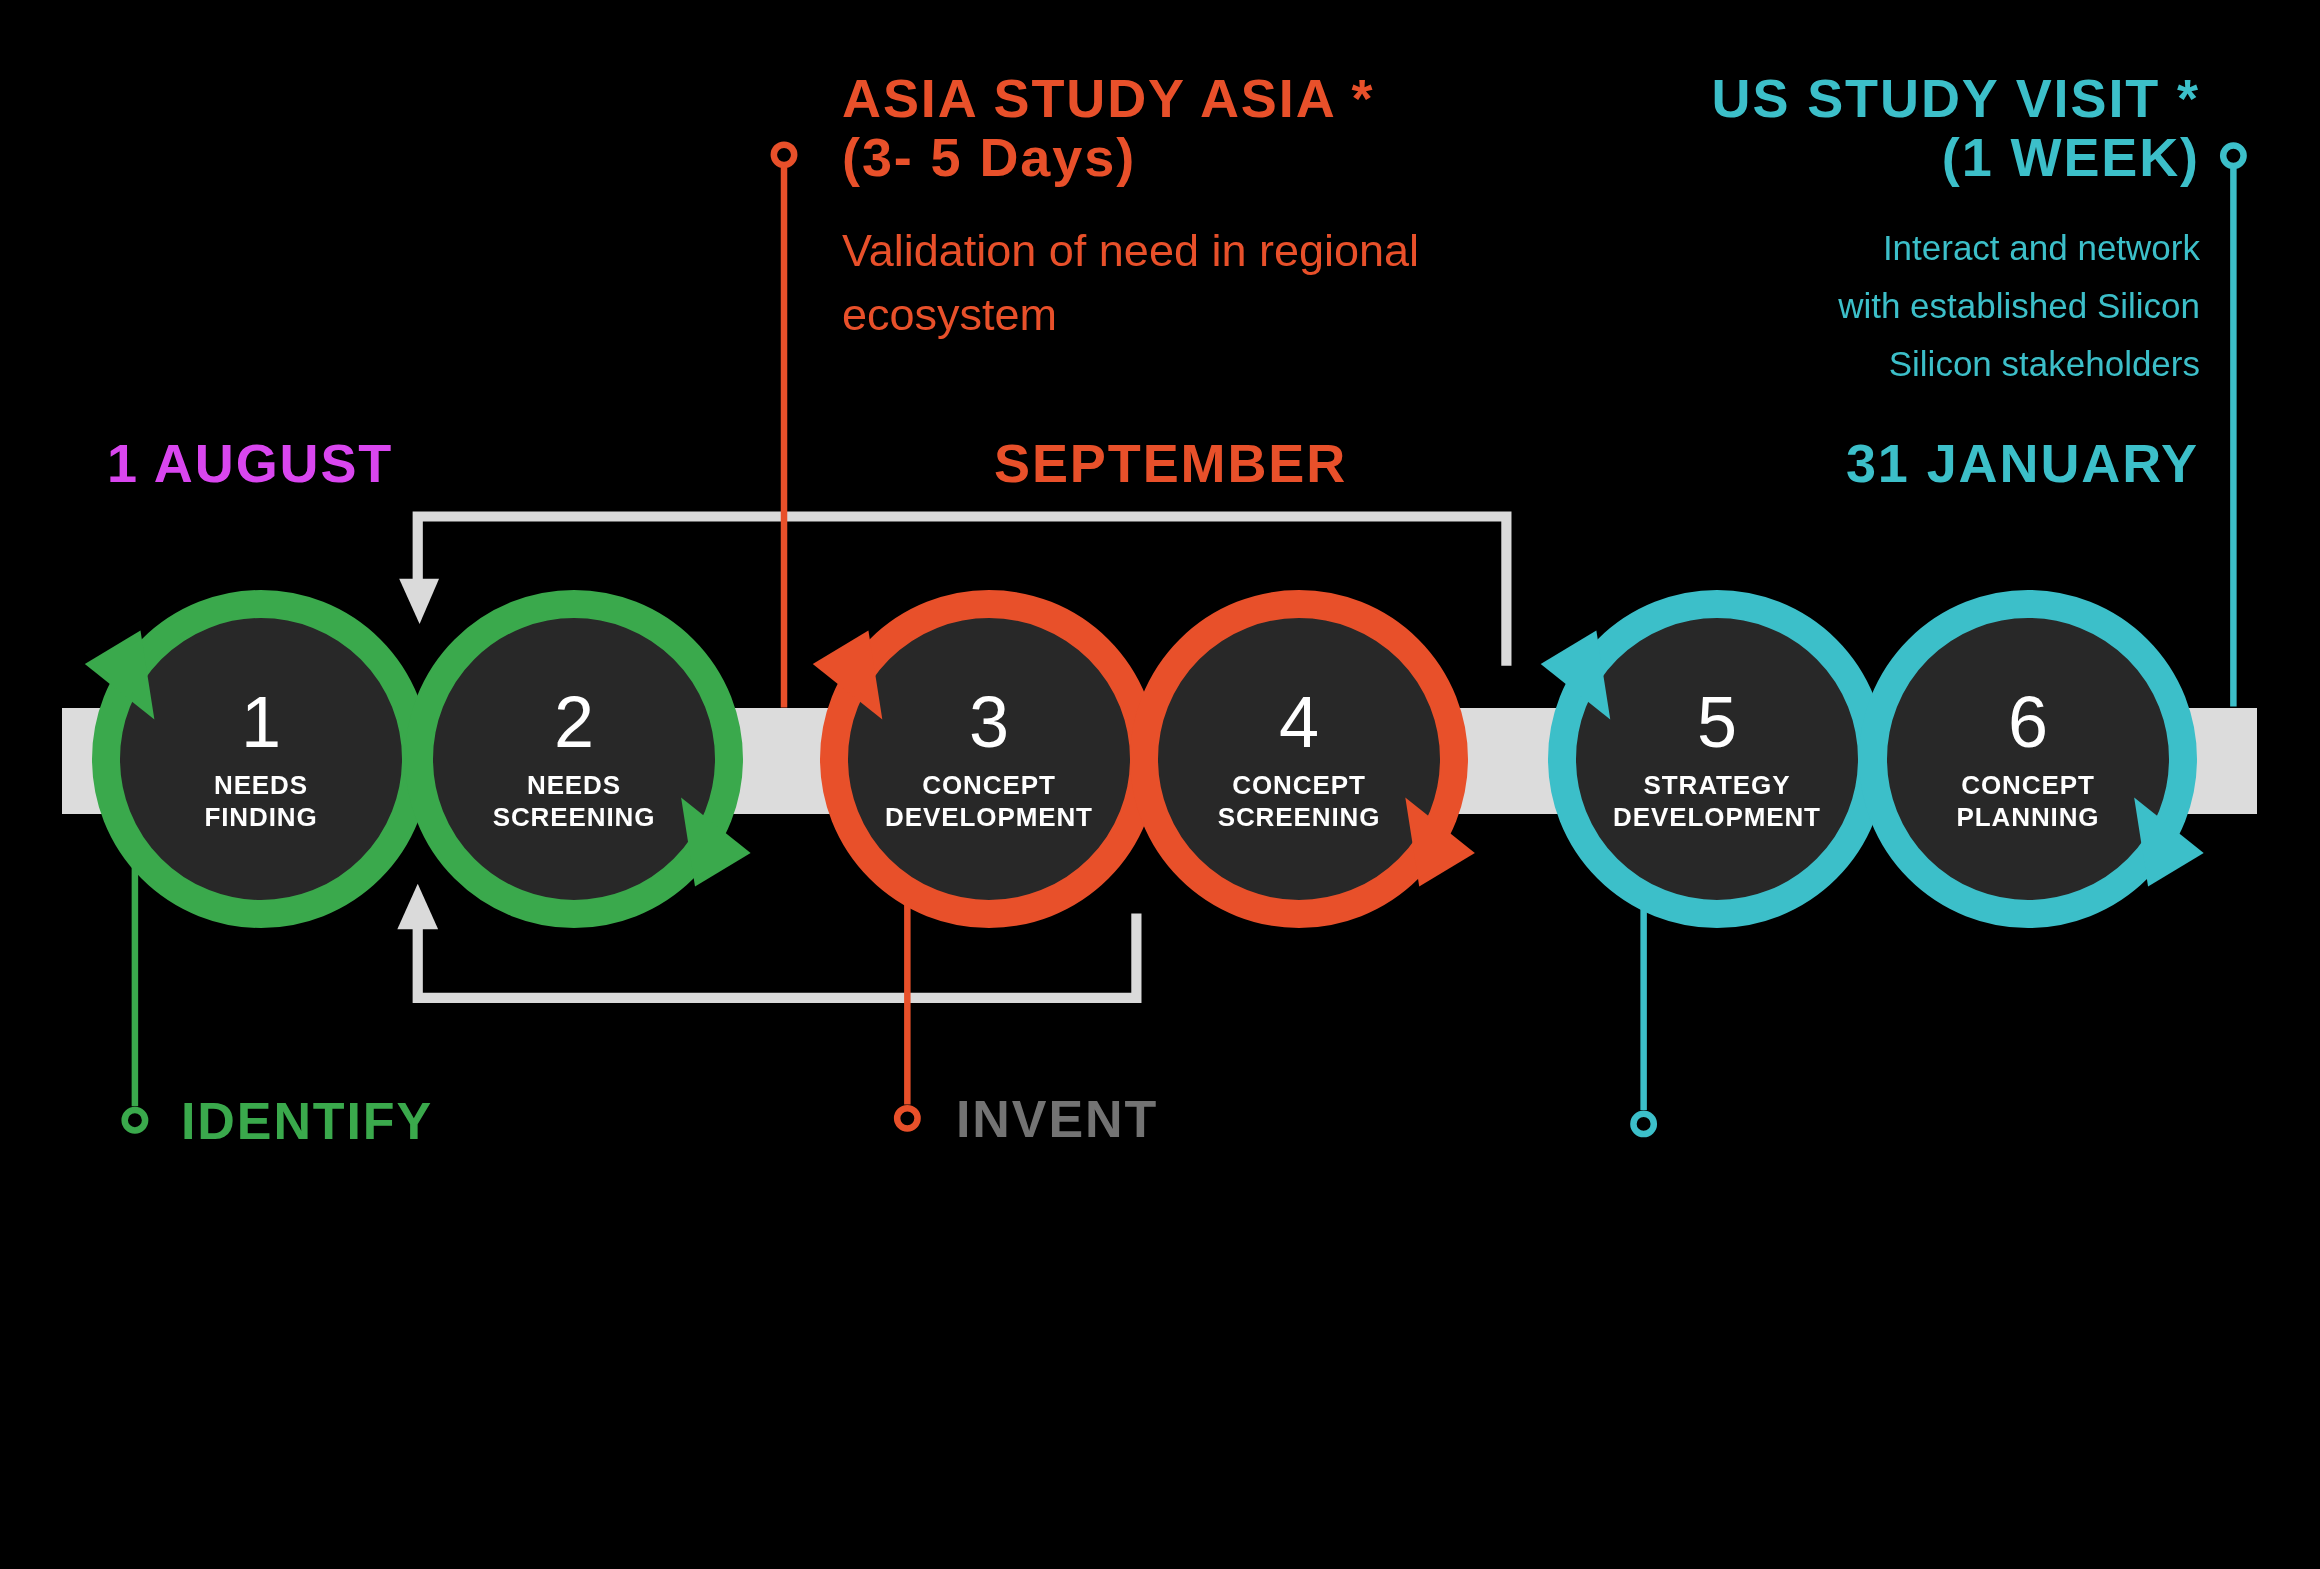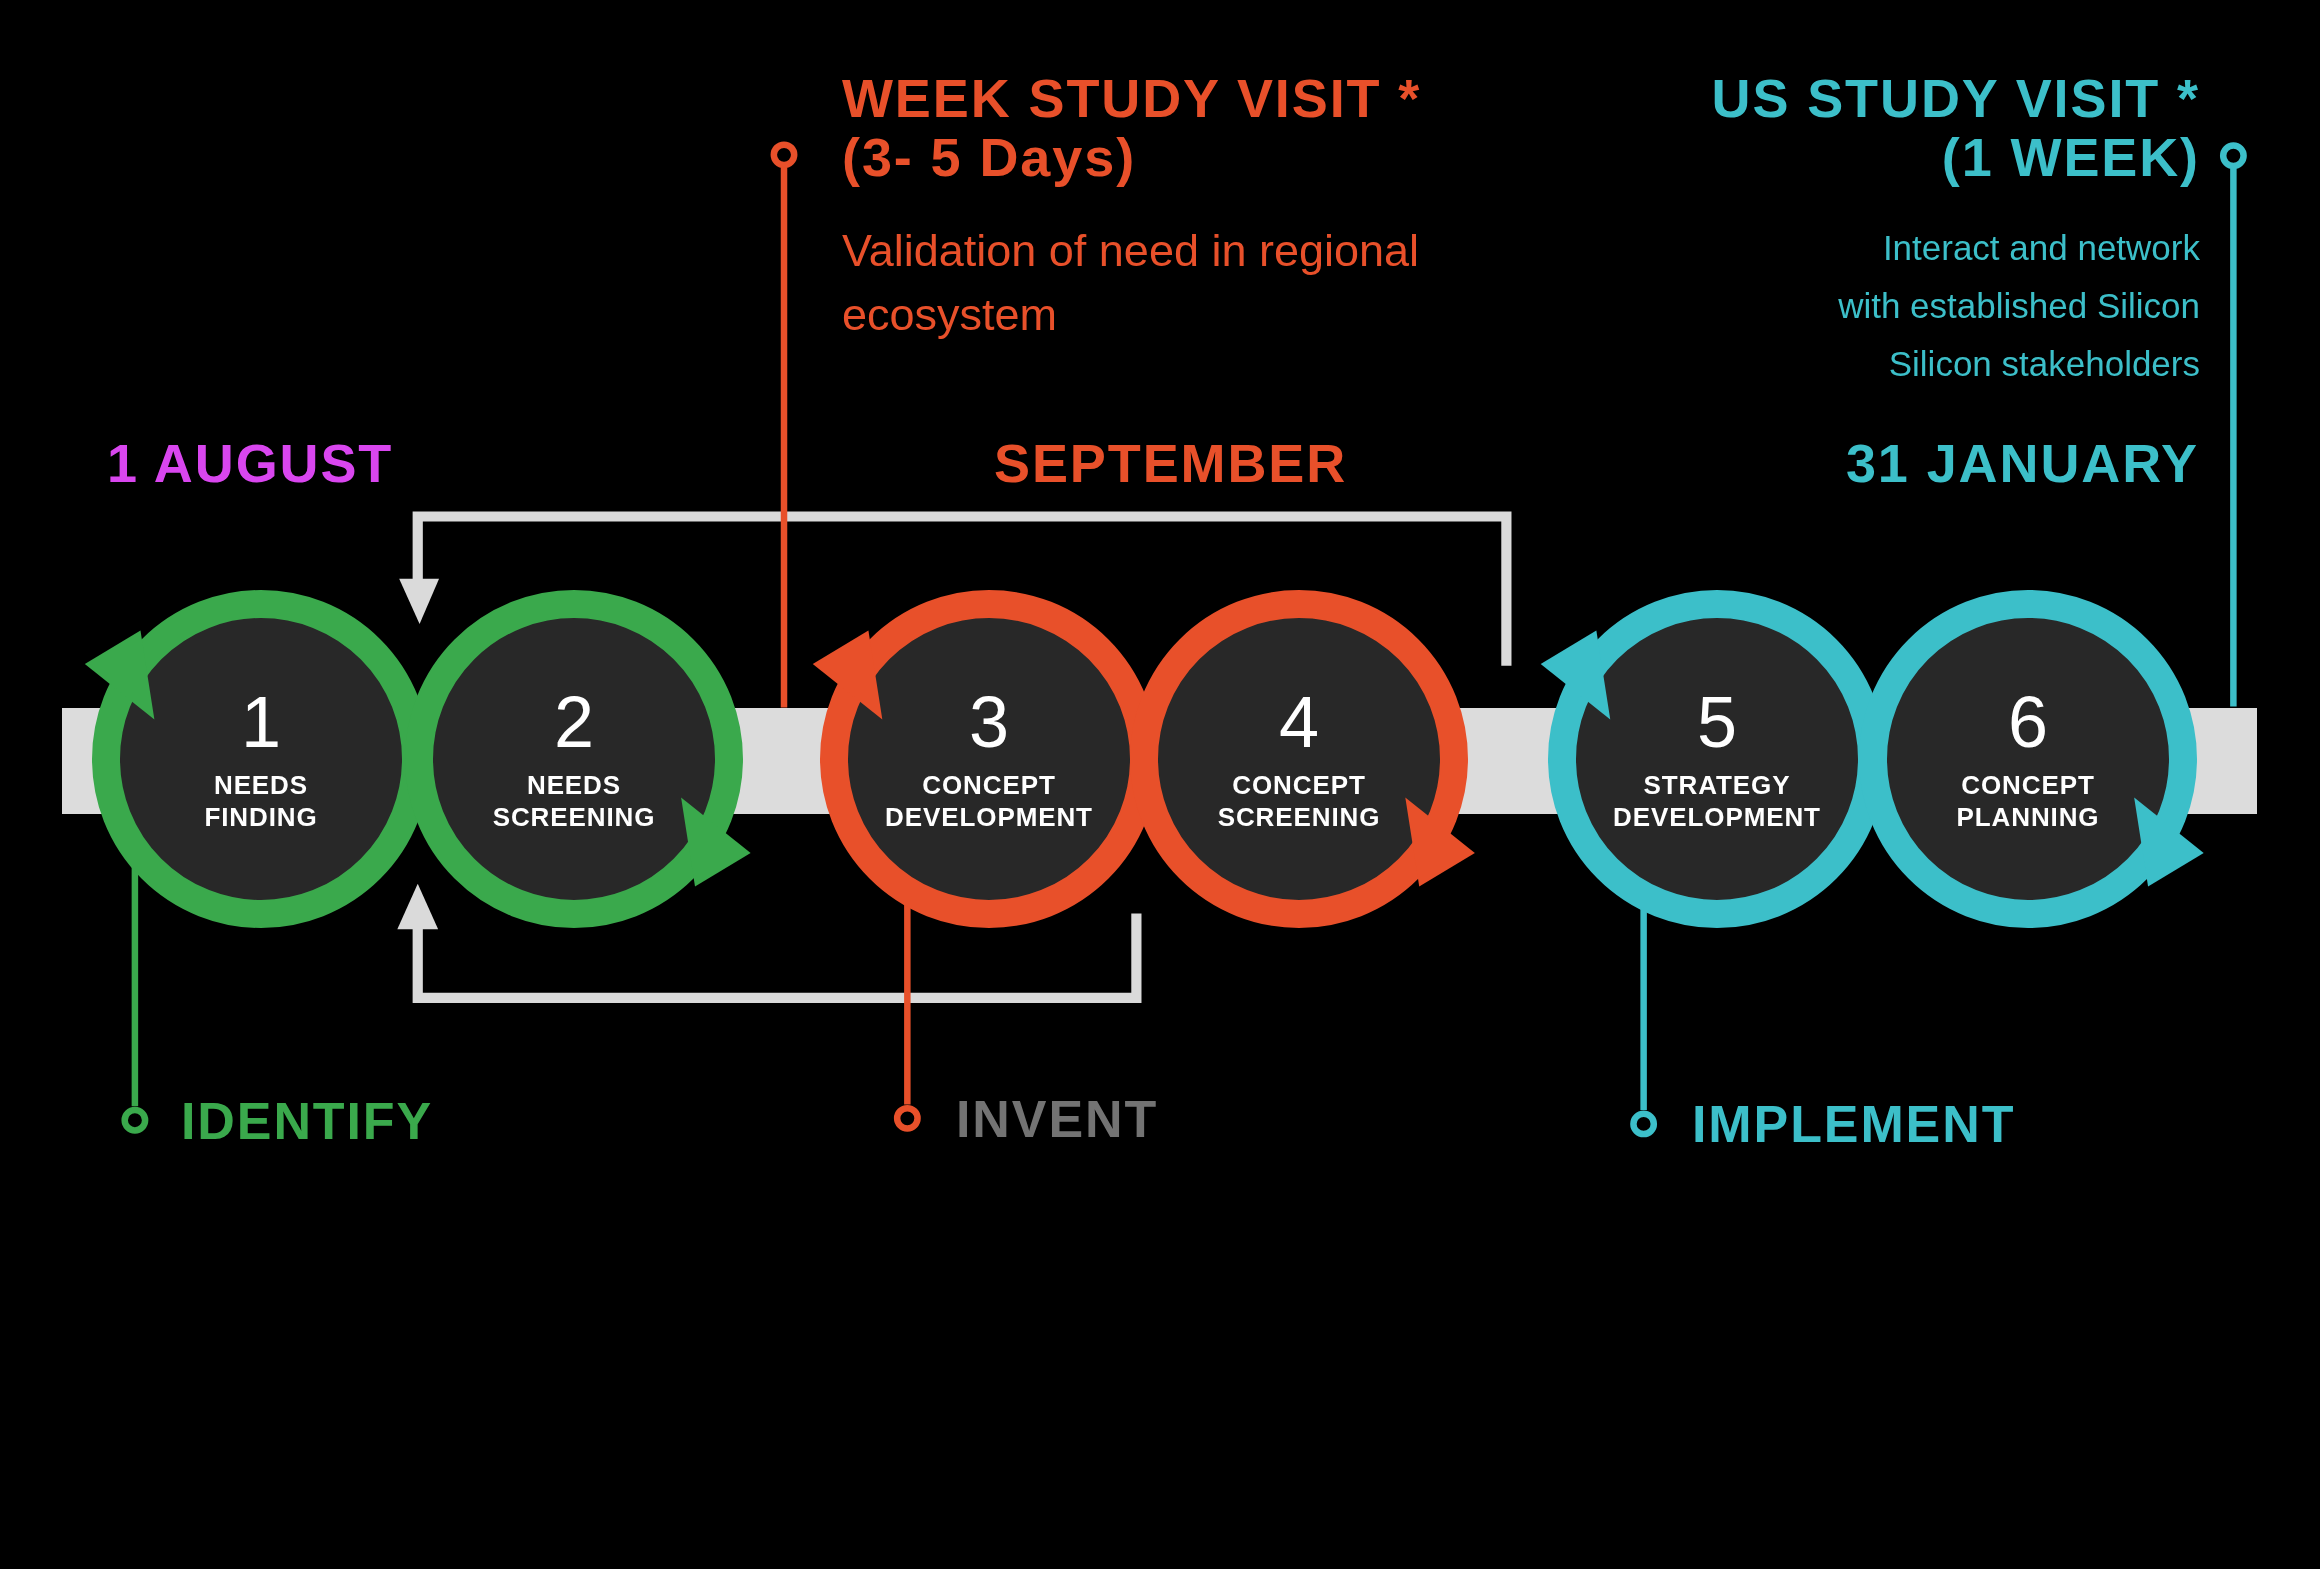--- a/index.html
+++ b/index.html
@@ -123,21 +123,21 @@
   <svg class="layer" viewBox="0 0 2502 1692">
     <polygon class="f-green" points="91,716 151,680 166,776"></polygon>
     <polygon class="f-green" points="809,920 749,956 734,860"></polygon>
     <polygon class="f-red" points="876,716 936,680 951,776"></polygon>
     <polygon class="f-red" points="1590,920 1530,956 1515,860"></polygon>
     <polygon class="f-cyan" points="1661,716 1721,680 1736,776"></polygon>
     <polygon class="f-cyan" points="2376,920 2316,956 2301,860"></polygon>
   </svg>
 
   <div class="ann ann-asia">
-    <div class="t">WEEK STUDY VISIT *</div>
+    <div class="t">ASIA STUDY ASIA *</div>
     <div class="t">(3- 5 Days)</div>
     <div class="body">
       <div>Validation of need in regional</div>
       <div>ecosystem</div>
     </div>
   </div>
 
   <div class="ann ann-us">
     <div class="t">US STUDY VISIT *</div>
     <div class="t">(1 WEEK)</div>
@@ -147,16 +147,15 @@
       <div>Silicon stakeholders</div>
     </div>
   </div>
 
   <div class="date date-august">1 AUGUST</div>
   <div class="date date-september">SEPTEMBER</div>
   <div class="date date-january">31 JANUARY</div>
 
   <div class="phase phase-identify">IDENTIFY</div>
   <div class="phase phase-invent">INVENT</div>
-  <div class="phase phase-implement">IMPLEMENT</div>
 
 </div>
 
 
 </body></html>

